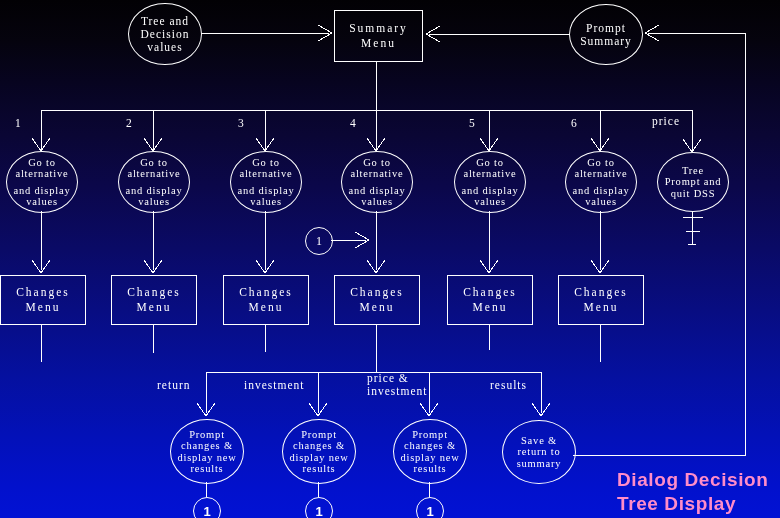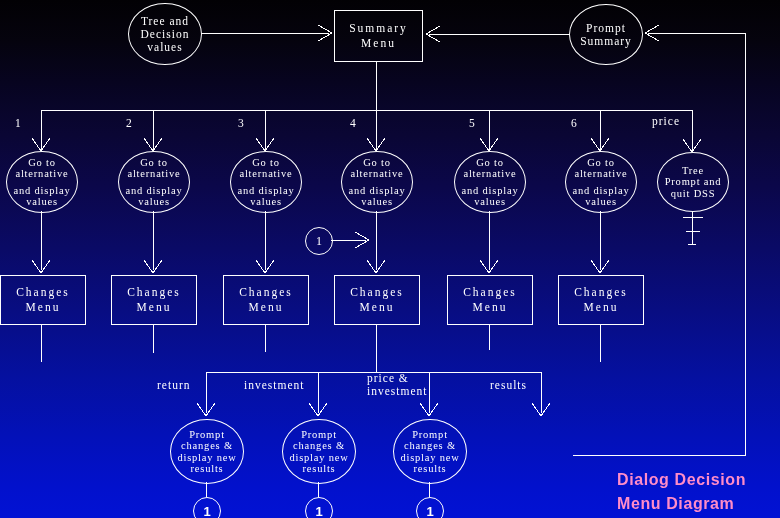--- a/index.html
+++ b/index.html
@@ -26,21 +26,21 @@
     color:#fff;display:flex;align-items:center;justify-content:center;background:transparent;
   }
   .circ-plain{font:12px "Liberation Serif",serif;}
   .circ-bold{font:bold 13px "Liberation Sans",sans-serif;}
   .lbl{
     position:absolute;z-index:2;color:#ffffff;white-space:nowrap;
     font-size:11.5px;letter-spacing:1px;line-height:13px;
   }
   .title{
     position:absolute;z-index:3;left:617px;top:468px;
-    font-family:"Liberation Sans",sans-serif;font-weight:bold;font-size:16px;
+    font-family:"Liberation Sans",sans-serif;font-weight:bold;font-size:19px;
     line-height:24px;letter-spacing:0.6px;color:#ff8cc8;white-space:nowrap;
   }
 </style>
 </head>
 <body>
 
 <div id="canvas">
 
   <svg id="wires" width="780" height="518" shape-rendering="crispEdges">
 
@@ -228,29 +228,34 @@
     <span>changes &amp;</span>
     <span>display new</span>
     <span>results</span>
   </div>
   <div class="node ellipse" style="left:393px;top:419px;width:72px;height:63px">
     <span>Prompt</span>
     <span>changes &amp;</span>
     <span>display new</span>
     <span>results</span>
   </div>
+  <div class="node ellipse" style="left:502px;top:420px;width:72px;height:62px">
+    <span>Save &amp;</span>
+    <span>return to</span>
+    <span>summary</span>
+  </div>
 
   <div class="circ circ-bold" style="left:193px;top:497px">
     <span>1</span>
   </div>
   <div class="circ circ-bold" style="left:305px;top:497px">
     <span>1</span>
   </div>
   <div class="circ circ-bold" style="left:416px;top:497px">
     <span>1</span>
   </div>
 
   <div class="title">
     <div>Dialog Decision</div>
-    <div>Menu Diagram</div>
+    <div>Tree Display</div>
   </div>
 
 </div>
 
 </body></html>

